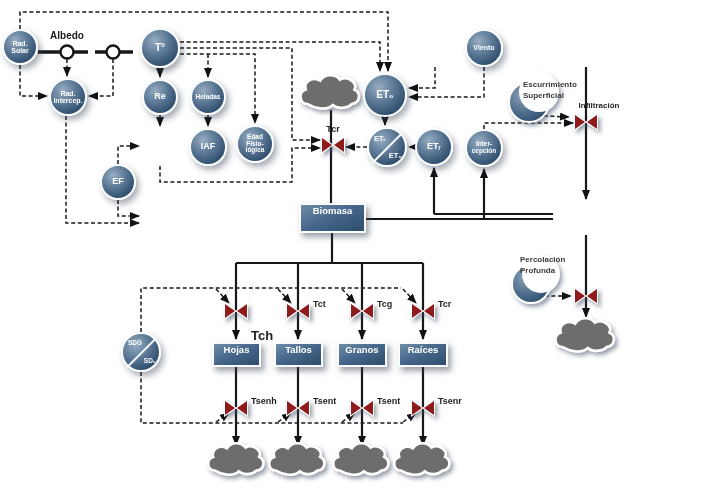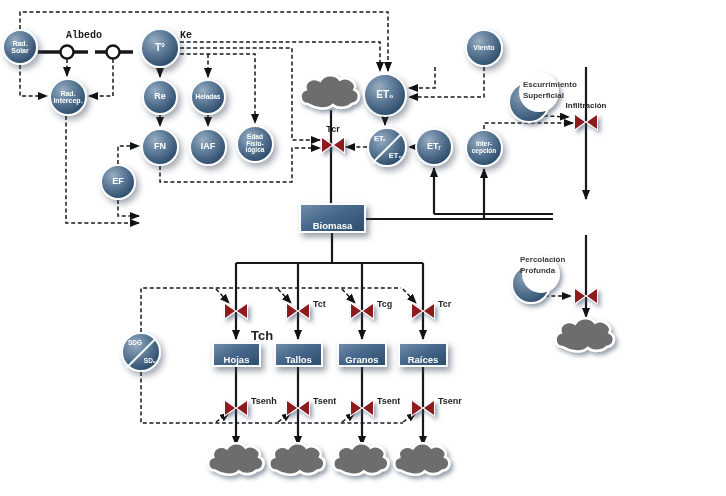--- a/index.html
+++ b/index.html
@@ -8,27 +8,27 @@
   .canvas svg{position:absolute;left:0;top:0;}
   .layer{position:absolute;left:0;top:0;width:726px;height:496px;}
   .circle{position:absolute;border-radius:50%;display:flex;flex-direction:column;align-items:center;
           justify-content:center;text-align:center;color:#fff;font-weight:bold;line-height:1.05;
           background:radial-gradient(circle at 35% 30%, #97adc2 0%, #5e7b98 38%, #31506f 75%, #24405d 100%);
           border:2px solid #fafcfe;box-shadow:3px 4px 6px rgba(55,66,84,.45);box-sizing:border-box;}
   .circle .l1{position:absolute;left:14%;top:17%;}
   .circle .l2{position:absolute;right:9%;bottom:15%;}
   .circle .slash{position:absolute;left:-9%;top:50%;width:118%;height:1.6px;background:#f4f7fa;
           transform:rotate(-45deg);}
-  .box{position:absolute;display:flex;flex-direction:column;align-items:center;justify-content:flex-end;
+  .box{position:absolute;display:flex;flex-direction:column;align-items:center;justify-content:flex-start;
        color:#fff;font-weight:bold;font-size:9.5px;line-height:1.18;text-align:center;
        background:linear-gradient(155deg,#708ca8 0%,#47688c 45%,#2e4d6c 100%);
        border:2px solid #fafcfe;box-shadow:3px 4px 6px rgba(55,66,84,.5);box-sizing:border-box;}
   .flabel{position:absolute;font-weight:bold;color:#3a3a3a;line-height:1.35;white-space:nowrap;}
   .vlabel{position:absolute;font-weight:bold;color:#1f1f1f;white-space:nowrap;}
-  .alabel{position:absolute;font-weight:bold;color:#1b1b1b;text-align:right;white-space:nowrap;font-family:Liberation Mono, monospace;}
+  .alabel{position:absolute;font-weight:bold;color:#1b1b1b;text-align:center;white-space:nowrap;}
   .e-solid{fill:none;stroke:#16181b;stroke-width:2.2;}
   .e-dashed{fill:none;stroke:#16181b;stroke-width:1.5;stroke-dasharray:4 2.6;}
   .pipe{stroke:#16181b;stroke-width:3.4;}
 </style>
 </head>
 <body>
 
 <div class="canvas">
   <svg id="edge-layer" width="726" height="496" viewBox="0 0 726 496">
     <defs>
@@ -158,21 +158,21 @@
         <g filter="url(#ds)">
           <path d="M412,401 L422,408 L412,415 Z" fill="#8e1b1e" stroke="#ffffff" stroke-width="2" paint-order="stroke"></path>
           <path d="M434,401 L424,408 L434,415 Z" fill="#8e1b1e" stroke="#ffffff" stroke-width="2" paint-order="stroke"></path>
         </g>
         <circle cx="67" cy="52" r="6.5" fill="#ffffff" stroke="#16181b" stroke-width="2.4"></circle>
         <circle cx="113" cy="52" r="6.5" fill="#ffffff" stroke="#16181b" stroke-width="2.4"></circle>
       </g>
   </svg>
   <div class="layer" id="node-layer">
       <div class="vlabel" style="font-size: 9px; left: 288px; top: 124px; width: 90px; text-align: center;">Tcr</div>
-      <div class="vlabel" style="font-size: 8px; left: 541px; top: 101px; width: 90px; text-align: center;">Infiltración</div>
+      <div class="vlabel" style="font-size: 8px; left: 554px; top: 101px; width: 90px; text-align: center;">Infiltración</div>
       <div class="vlabel" style="font-size: 13px; left: 251px; top: 299px; margin-top: 29px;">Tch</div>
       <div class="vlabel" style="font-size: 9px; left: 313px; top: 299px;">Tct</div>
       <div class="vlabel" style="font-size: 9px; left: 377px; top: 299px;">Tcg</div>
       <div class="vlabel" style="font-size: 9px; left: 438px; top: 299px;">Tcr</div>
       <div class="vlabel" style="font-size: 9px; left: 251px; top: 396px;">Tsenh</div>
       <div class="vlabel" style="font-size: 9px; left: 313px; top: 396px;">Tsent</div>
       <div class="vlabel" style="font-size: 9px; left: 377px; top: 396px;">Tsent</div>
       <div class="vlabel" style="font-size: 9px; left: 438px; top: 396px; text-align: center;">Tsenr</div>
       <div class="alabel" style="font-size: 10px; left: 32px; top: 30px; width: 70px;">Albedo</div>
       <div class="alabel" style="font-size: 10px; left: 78px; top: 30px; width: 70px; margin-left: 44px;">Ke</div>
@@ -186,23 +186,20 @@
       <div class="circle" style="left: 49px; top: 78px; width: 38px; height: 38px; font-size: 7px;">
         <span>Rad.</span>
         <span>Intercep.</span>
       </div>
       <div class="circle" style="left: 142px; top: 79px; width: 36px; height: 36px; font-size: 9px;">
         <span>Re</span>
       </div>
       <div class="circle" style="left: 190px; top: 79px; width: 36px; height: 36px; font-size: 6.5px;">
         <span>Heladas</span>
       </div>
-      <div class="circle" style="left: 141px; top: 128px; width: 38px; height: 38px; font-size: 9px;">
-        <span>FN</span>
-      </div>
       <div class="circle" style="left: 189px; top: 128px; width: 38px; height: 38px; font-size: 9px;">
         <span>IAF</span>
       </div>
       <div class="circle" style="left: 236px; top: 125px; width: 38px; height: 38px; font-size: 6.5px;">
         <span>Edad</span>
         <span>Fisio-</span>
         <span>lógica</span>
       </div>
       <div class="circle" style="left: 100px; top: 164px; width: 36px; height: 36px; font-size: 9px;">
         <span>EF</span>

